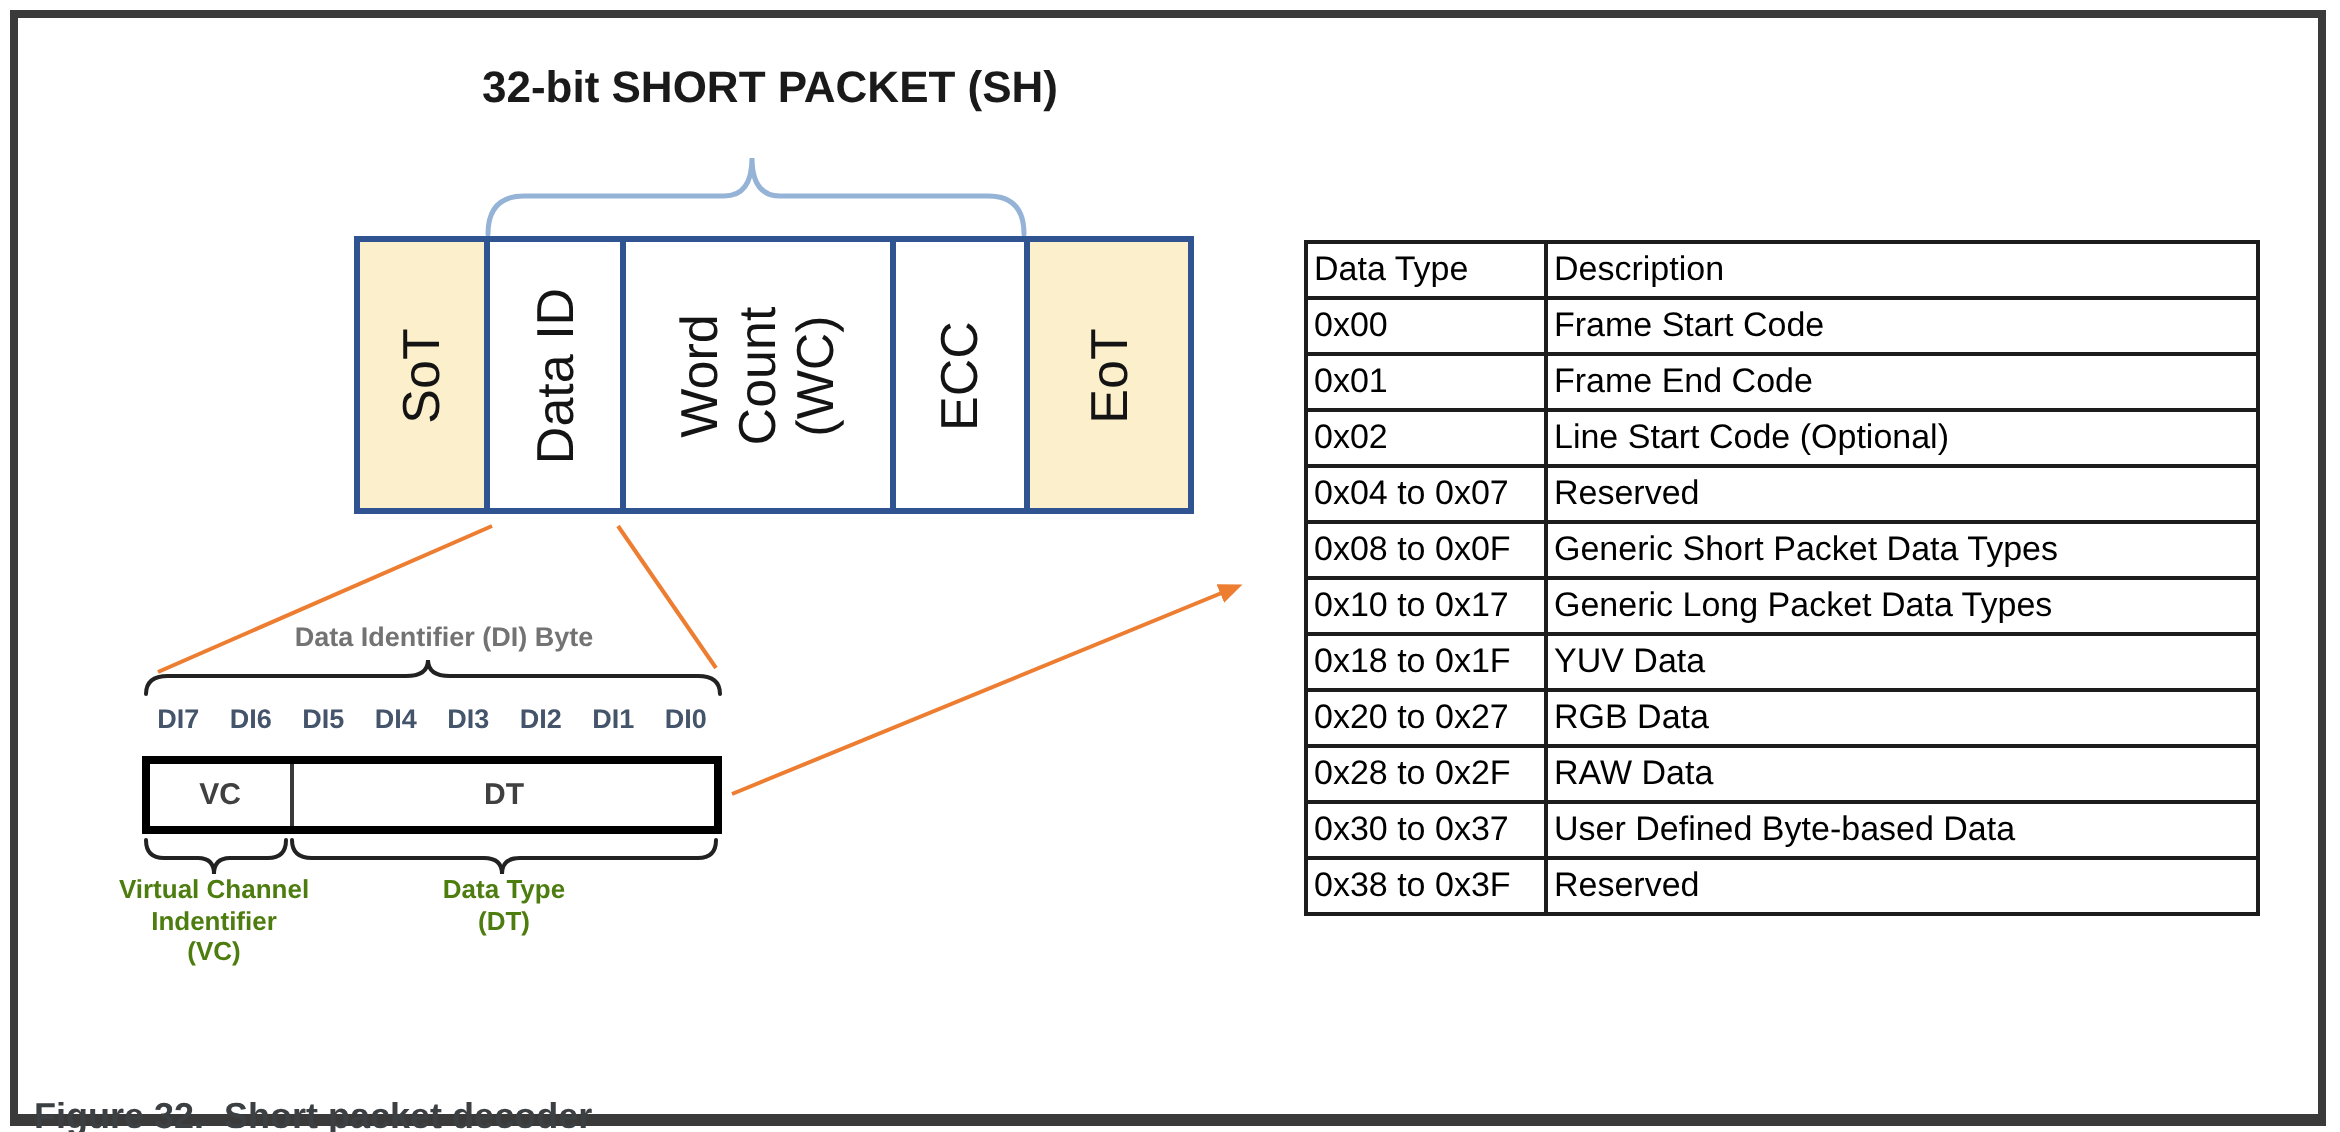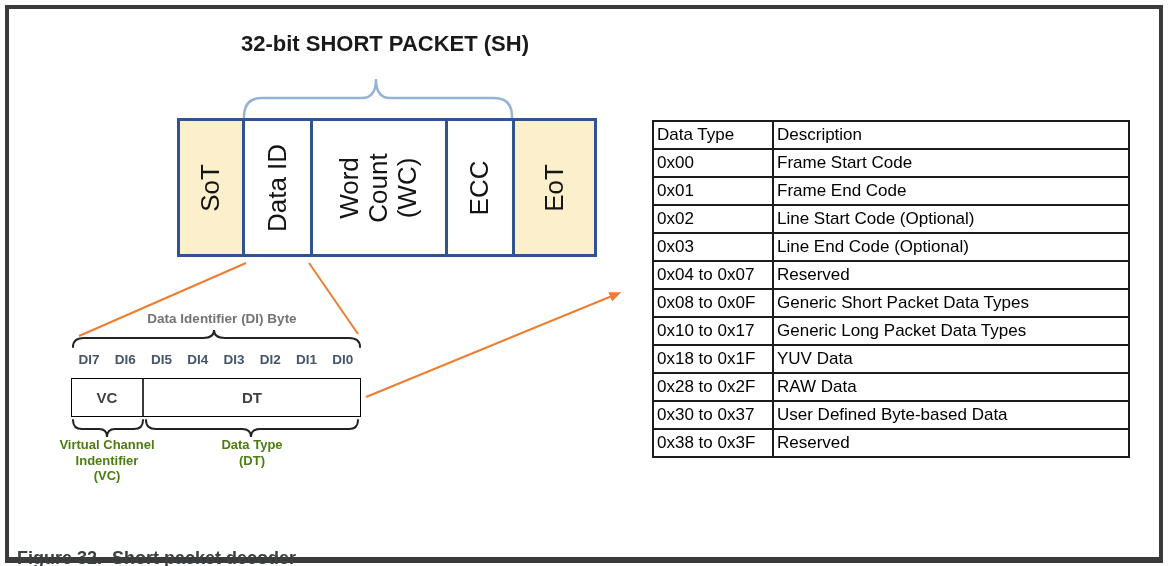--- a/index.html
+++ b/index.html
@@ -23,21 +23,21 @@
   .pcell:nth-child(5){width:82px;}
   .pcell.hl{background:var(--highlight-fill);}
   .plbl{position:absolute;left:50%;top:50%;transform:translate(-50%,-50%) rotate(-90deg);
         white-space:pre;text-align:center;font-size:26px;line-height:1.12;color:#141414;}
 
   .di-title{position:absolute;left:97px;top:311px;width:250px;text-align:center;
             font-size:13.5px;font-weight:bold;color:#737373;}
   .bits-row{position:absolute;left:71px;top:352px;width:290px;display:flex;}
   .bit{flex:1;text-align:center;font-size:13.5px;font-weight:bold;color:var(--bit-label);}
   .byte-box{position:absolute;left:71px;top:378px;width:290px;height:39px;box-sizing:border-box;
-            border:1px solid #000000;display:flex;background:#fff;}
+            border:4px solid #000000;display:flex;background:#fff;}
   .bcell{display:flex;align-items:center;justify-content:center;
          font-size:15px;font-weight:bold;color:#404040;box-sizing:border-box;}
   .bcell:first-child{width:72px;border-right:2px solid #3a3a3a;}
   .bcell:last-child{flex:1;}
   .sub-label{position:absolute;top:437px;width:140px;text-align:center;white-space:pre-line;
              font-size:13px;font-weight:bold;line-height:15.5px;color:#4d7c0f;}
   .sub-label.vc{left:37px;}
   .sub-label.dt{left:182px;}
 
   table.dt-table{position:absolute;left:652px;top:120px;width:478px;border-collapse:collapse;
@@ -128,38 +128,38 @@
         </tr>
         <tr>
           <td>0x01</td>
           <td>Frame End Code</td>
         </tr>
         <tr>
           <td>0x02</td>
           <td>Line Start Code (Optional)</td>
         </tr>
         <tr>
-          <td>0x03</td>
-          <td>Line End Code (Optional)</td>
-        </tr>
-        <tr>
           <td>0x04 to 0x07</td>
           <td>Reserved</td>
         </tr>
         <tr>
           <td>0x08 to 0x0F</td>
           <td>Generic Short Packet Data Types</td>
         </tr>
         <tr>
           <td>0x10 to 0x17</td>
           <td>Generic Long Packet Data Types</td>
         </tr>
         <tr>
           <td>0x18 to 0x1F</td>
           <td>YUV Data</td>
+        </tr>
+        <tr>
+          <td>0x20 to 0x27</td>
+          <td>RGB Data</td>
         </tr>
         <tr>
           <td>0x28 to 0x2F</td>
           <td>RAW Data</td>
         </tr>
         <tr>
           <td>0x30 to 0x37</td>
           <td>User Defined Byte-based Data</td>
         </tr>
         <tr>

